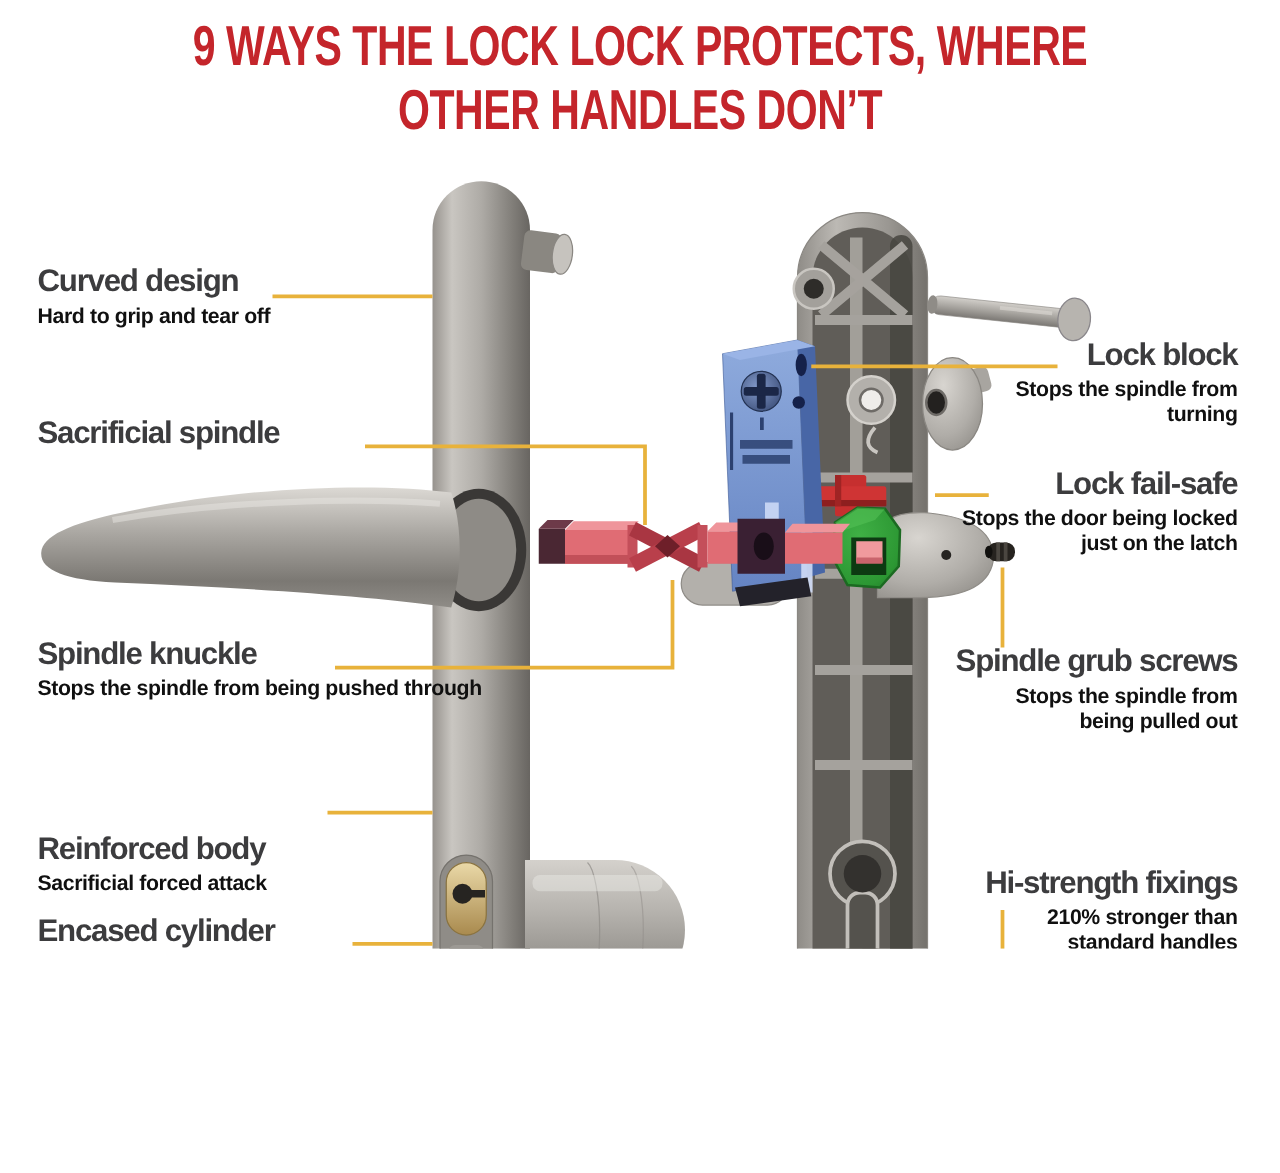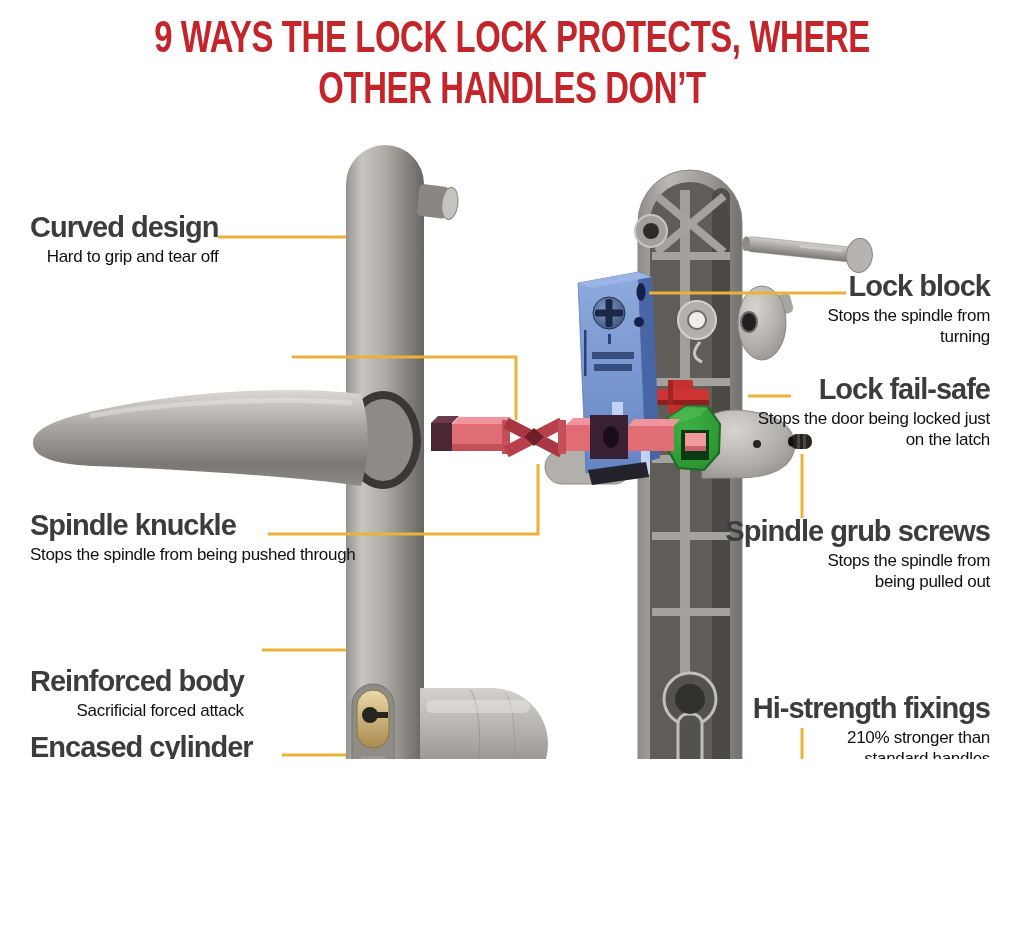--- a/index.html
+++ b/index.html
@@ -8,25 +8,25 @@
     font-family:"Liberation Sans", sans-serif;
   }
   .title{
     position:absolute;top:12px;left:0;width:1024px;text-align:center;z-index:3;
     color:#c4252b;font-weight:bold;font-size:45px;line-height:1.13;letter-spacing:-0.5px;
     transform:scaleX(0.73);transform-origin:50% 0;
   }
   svg.diagram{position:absolute;left:0;top:0;z-index:1;}
   .callout{position:absolute;z-index:2;}
   .callout h2{
-    margin:0;font-size:29px;line-height:1.12;font-weight:bold;color:#3c3c3e;
+    margin:0;font-size:25px;line-height:1.12;font-weight:bold;color:#3c3c3e;
     letter-spacing:-1px;white-space:nowrap;
   }
   .callout p{
-    margin:4px 0 0 0;font-size:17px;line-height:1.18;font-weight:normal;color:#101010;
+    margin:4px 0 0 0;font-size:17px;line-height:1.18;font-weight:bold;color:#101010;
     letter-spacing:-0.3px;
     text-align:right;
   }
   .callout.left p{white-space:nowrap;}
   .callout.right{text-align:right;}
   .callout.right p{margin-left:auto;}
   
   #co-curved{left:30px;top:211px;}
   #co-sacrificial{left:30px;top:332px;}
   #co-knuckle{left:30px;top:509px;}
@@ -277,20 +277,21 @@
     </g>
 
     <line x1="8" y1="925" x2="1016" y2="925" stroke="#d9d7d4" stroke-width="5" stroke-dasharray="10 22" opacity="0.8"></line>
   </svg>
 
   <div class="callout left" id="co-curved">
     <h2>Curved design</h2>
     <p>Hard to grip and tear off</p>
   </div>
   <div class="callout left" id="co-sacrificial">
+    <h2>Sacrificial spindle</h2>
   </div>
   <div class="callout left" id="co-knuckle">
     <h2>Spindle knuckle</h2>
     <p>Stops the spindle from being pushed through</p>
   </div>
   <div class="callout left" id="co-reinforced">
     <h2>Reinforced body</h2>
     <p>Sacrificial forced attack</p>
   </div>
   <div class="callout left" id="co-encased">

